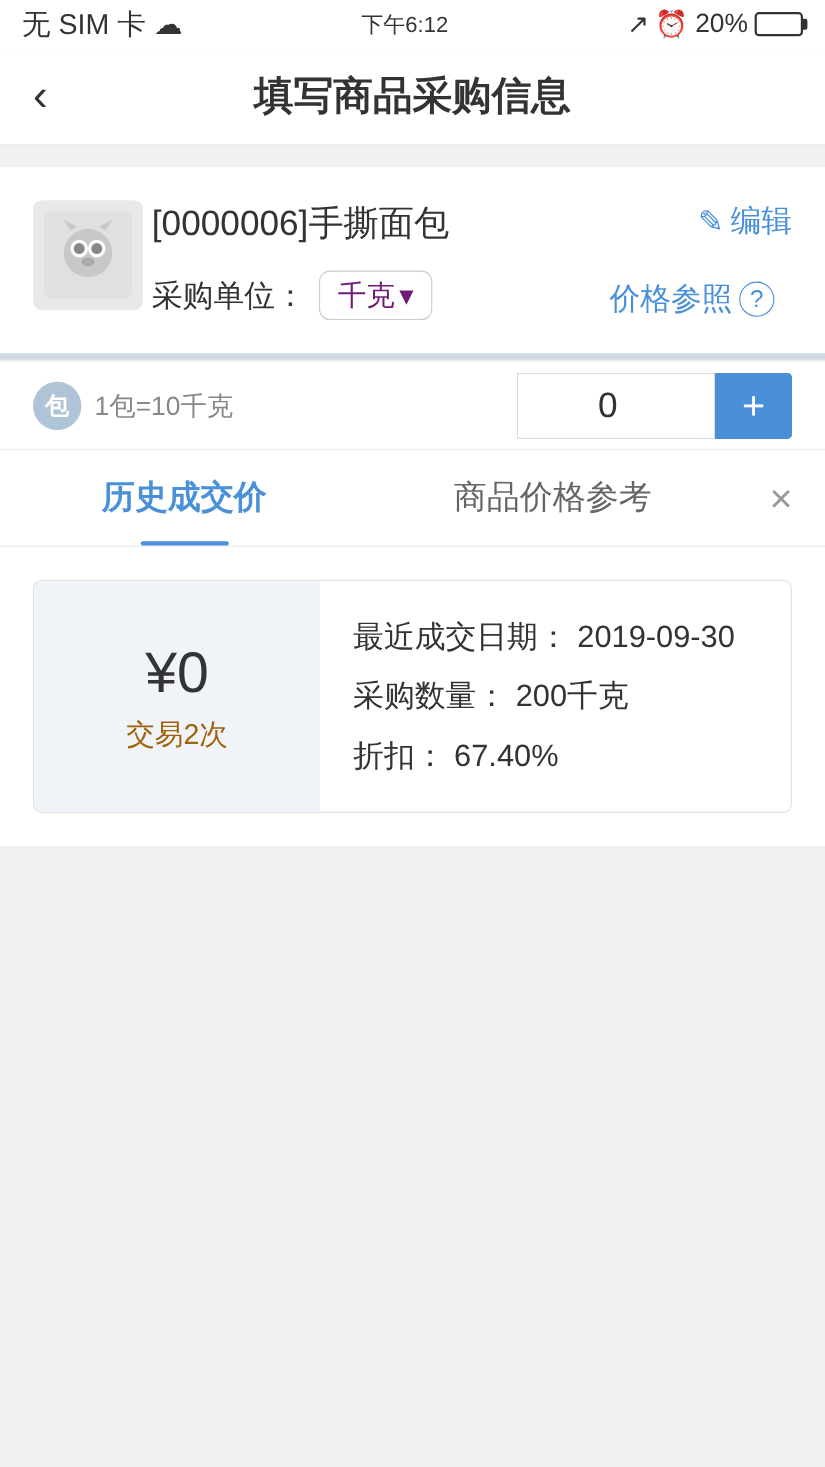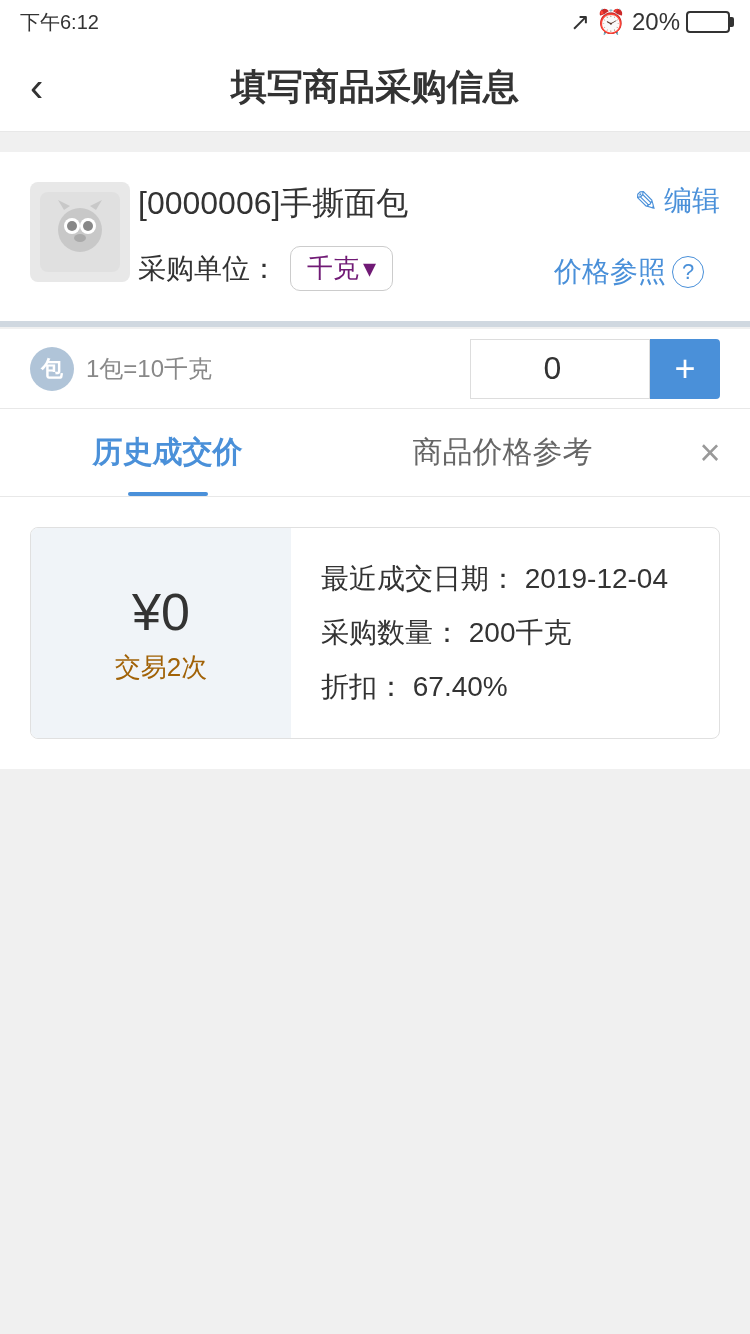--- a/index.html
+++ b/index.html
@@ -315,20 +315,23 @@
     
     .main-content {
       background: #f0f0f0;
       min-height: 700px;
     }
   </style>
 </head>
 <body>
 
 <div class="status-bar">
+  <div class="status-left">
+    <span>无 SIM 卡 ☁</span>
+  </div>
   <div class="status-center">下午6:12</div>
   <div class="status-right">
     <span>↗</span>
     <span>⏰</span>
     <span>20%</span>
     <span class="battery-icon">
       <span class="battery-body">
         <span class="battery-fill"></span>
         <span class="battery-tip"></span>
       </span>
@@ -405,21 +408,21 @@
 
 <div class="history-section">
   <div class="history-card">
     <div class="history-left">
       <div class="history-price">¥0</div>
       <div class="history-count">交易2次</div>
     </div>
     <div class="history-right">
       <div class="history-detail-row">
         <span>最近成交日期：</span>
-        <span>2019-12-04</span>
+        <span>2019-09-30</span>
       </div>
       <div class="history-detail-row">
         <span>采购数量：</span>
         <span>200千克</span>
       </div>
       <div class="history-detail-row">
         <span>折扣：</span>
         <span>67.40%</span>
       </div>
     </div>

